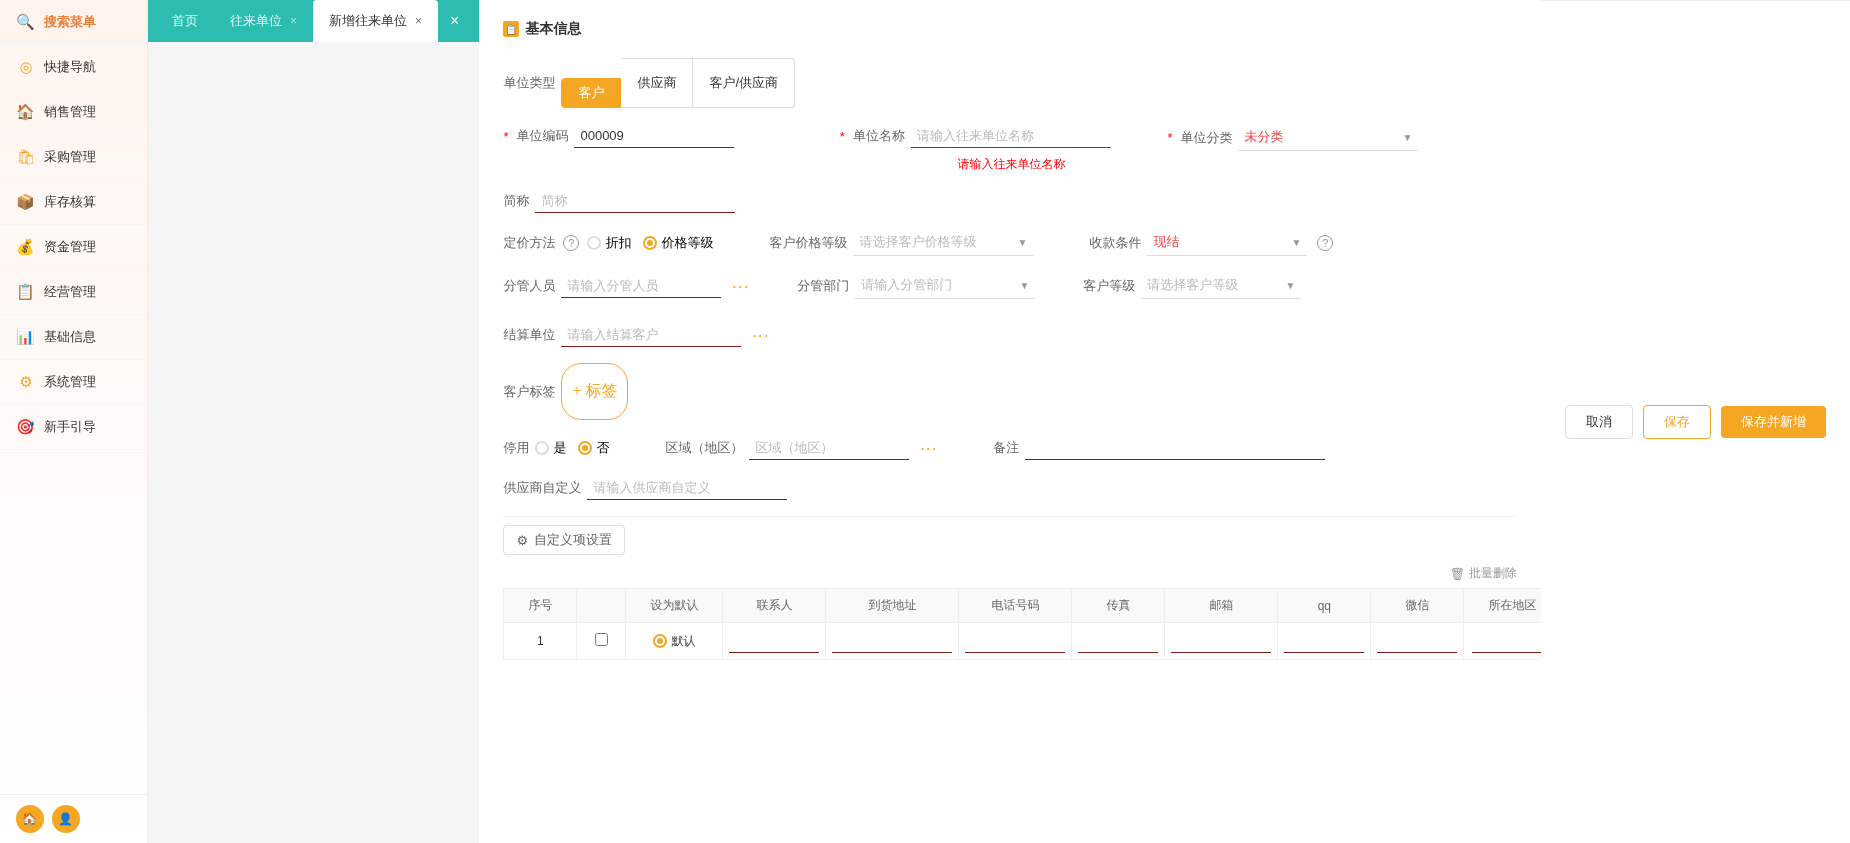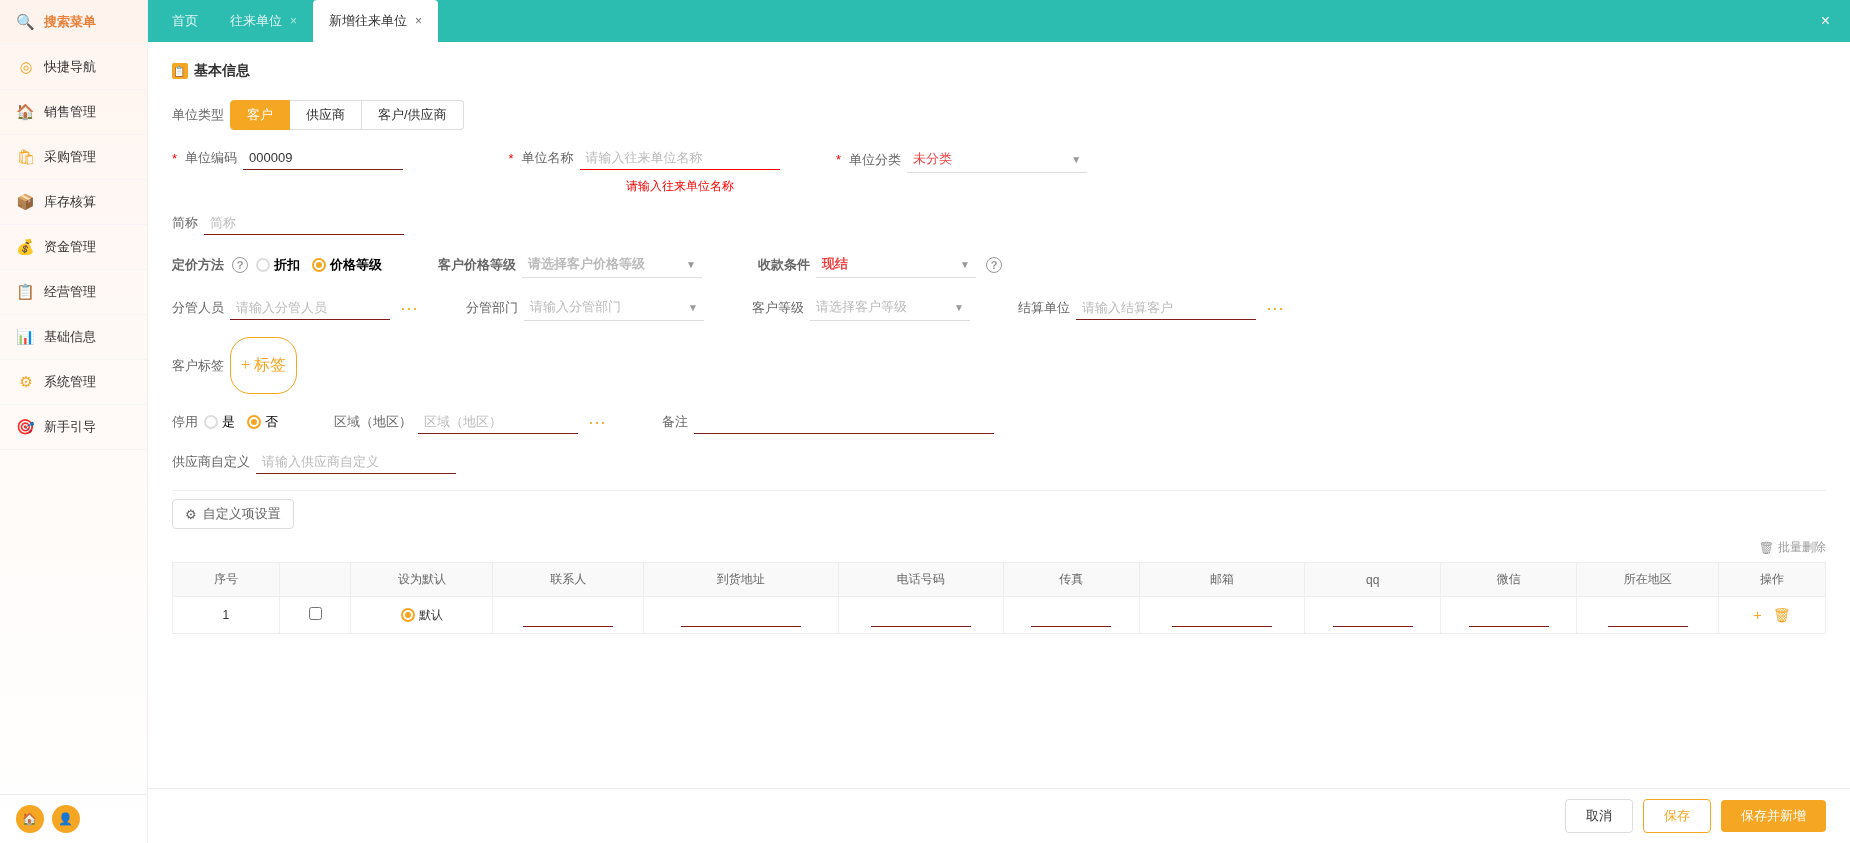--- a/index.html
+++ b/index.html
@@ -23,21 +23,21 @@
       color: #333;
       font-size: 13px;
       border-bottom: 1px solid #f5f5f5;
     }
     .sidebar-item .icon { width: 20px; height: 20px; margin-right: 8px; display: flex; align-items: center; justify-content: center; color: #f5a623; font-size: 15px; }
     .sidebar-search { background: #fff3ee; font-weight: bold; color: #e8813a; }
     .sidebar-bottom { margin-top: auto; display: flex; padding: 10px 16px; gap: 8px; border-top: 1px solid #eee; }
     .sidebar-bottom-icon { width: 28px; height: 28px; background: #f5a623; border-radius: 50%; display: flex; align-items: center; justify-content: center; color: white; font-size: 12px; cursor: pointer; }
 
     
-    .main { flex: 1; display: flex; flex-direction: column; overflow: hidden; }
+    .main { flex: 1; display: flex; flex-direction: row; overflow: hidden; }
 
     
     .tab-bar {
       background: #2dbcb0;
       display: flex;
       align-items: center;
       height: 42px;
       padding: 0 8px;
       flex-shrink: 0;
     }
@@ -66,21 +66,21 @@
     .section-title { display: flex; align-items: center; gap: 6px; font-size: 14px; font-weight: bold; color: #333; margin-bottom: 20px; }
     .section-icon { width: 16px; height: 16px; background: #f5a623; border-radius: 2px; display: flex; align-items: center; justify-content: center; color: white; font-size: 10px; }
     .form-row { display: flex; align-items: center; margin-bottom: 16px; flex-wrap: wrap; gap: 8px; }
     .form-label { color: #666; font-size: 13px; white-space: nowrap; }
     .required-star { color: red; margin-right: 2px; }
     .form-field { margin-right: 24px; display: flex; align-items: center; gap: 6px; }
 
     
     .unit-type-group { display: flex; gap: 0; }
     .unit-btn { padding: 5px 16px; border: 1px solid #ddd; cursor: pointer; font-size: 13px; background: white; color: #333; }
-    .unit-btn.active { background: #f5a623; color: white; border-color: #f5a623; }
+    .unit-btn.active { background: #f5a623; color: white; border-color: #f5a623; margin-top: 20px; }
     .unit-btn:first-child { border-radius: 4px 0 0 4px; }
     .unit-btn:last-child { border-radius: 0 4px 4px 0; }
     .unit-btn:not(:first-child) { border-left: none; }
 
     
     .form-input {
       border: none;
       border-bottom: 1px solid #7f1d1d;
       padding: 4px 6px;
       font-size: 13px;
@@ -258,21 +258,21 @@
       </div>
     </div>
 
     <div class="form-row">
       <div class="form-field">
         <span class="form-label">简称</span>
         <input type="text" class="form-input" style="width: 200px;" placeholder="简称">
       </div>
     </div>
 
-    <div class="form-row" style="align-items: center; gap: 32px; font-weight: bold;">
+    <div class="form-row" style="align-items: center; gap: 32px;">
 
       <div class="form-field" style="gap: 8px;">
         <span class="form-label">定价方法</span>
         <div class="help-icon">?</div>
         <div class="radio-group">
           <div class="radio-item">
             <div class="radio-circle"></div>
             <span>折扣</span>
           </div>
           <div class="radio-item">

